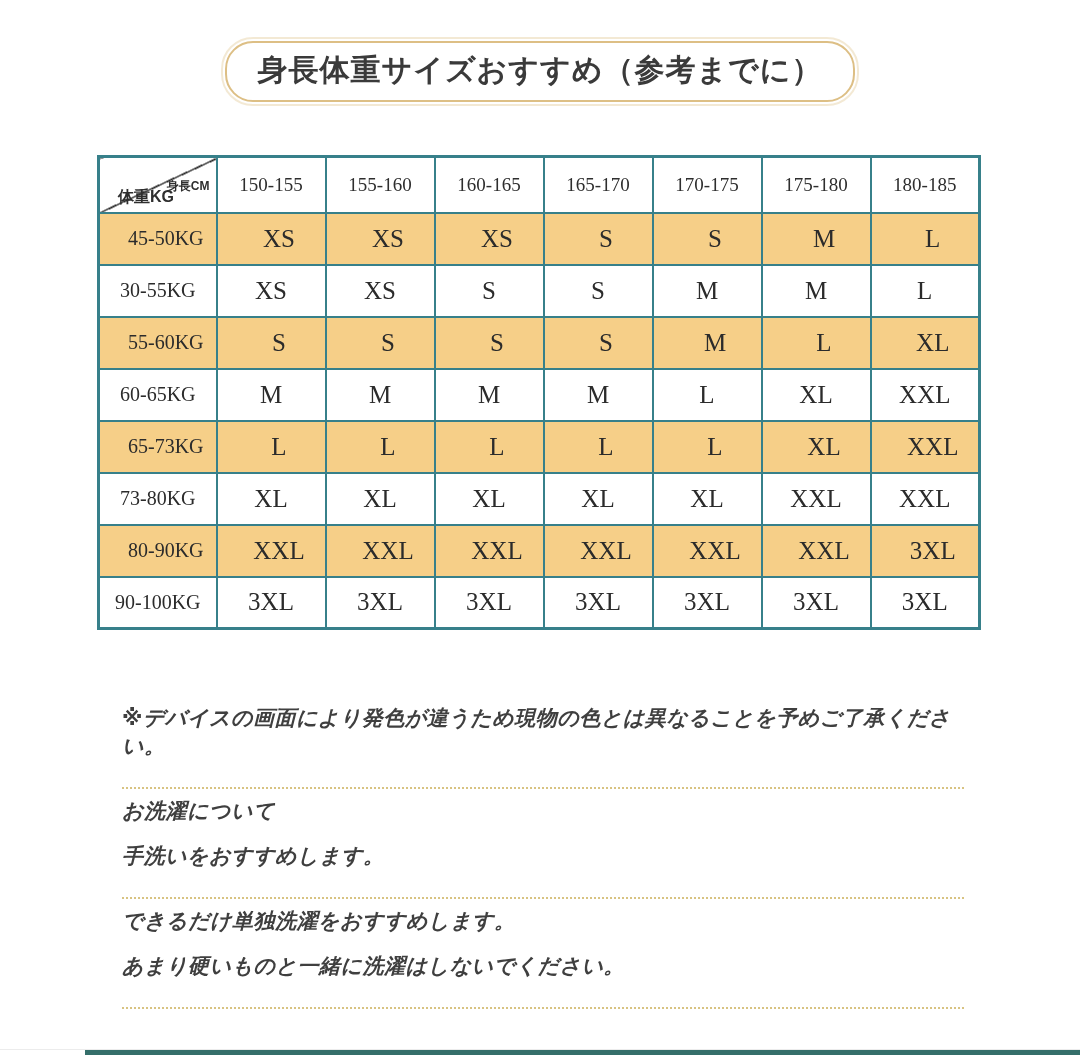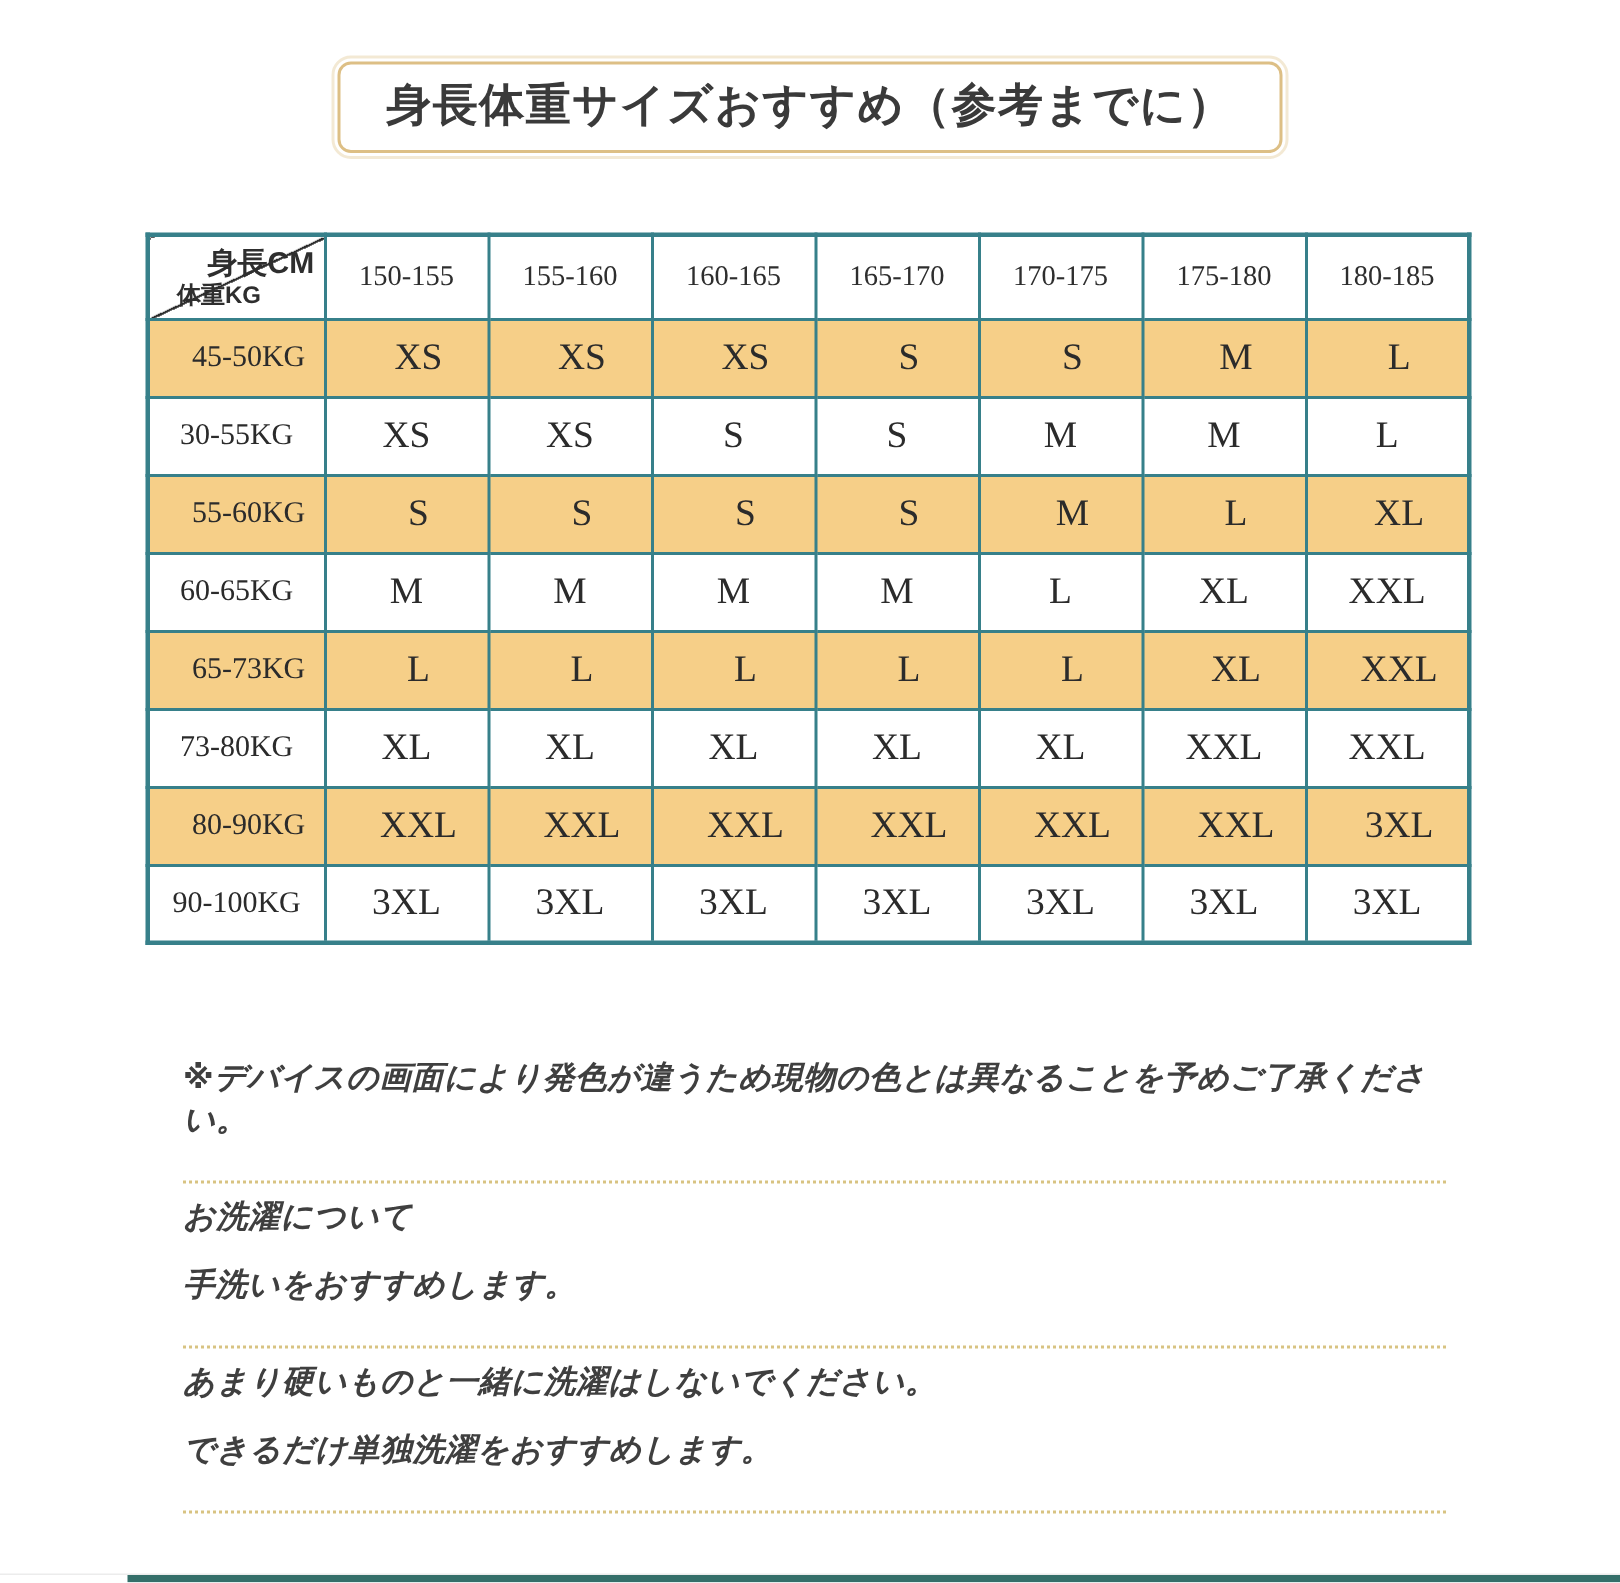--- a/index.html
+++ b/index.html
@@ -13,21 +13,21 @@
     font-family:"Liberation Sans","DejaVu Sans",sans-serif;
     color:#3c3c3c;
   }
 
   
   .title-wrap { text-align:center; padding-top:41px; }
   .title-pill {
     display:inline-block;
     padding:7px 30px 9px 30px;
     border:2px solid #ddbf85;
-    border-radius:9px;
+    border-radius:28px;
     outline:2px solid rgba(221,191,133,0.35);
     outline-offset:2px;
     font-size:30px;
     font-weight:bold;
     letter-spacing:1px;
     color:#3a3a3a;
   }
 
   
   table.size-table {
@@ -49,21 +49,21 @@
   .size-table td.weight { font-size:20px; }
   .size-table tr.hl td { background:#f6cf88;padding-left:16px; }
 
   
   th.corner {
     position:relative;
     background-image:linear-gradient(to bottom right,
       transparent 49.3%, #2b2b2b 49.3%, #2b2b2b 50.9%, transparent 50.9%);
     font-family:"Liberation Sans","DejaVu Sans",sans-serif;
   }
-  th.corner .c-top  { position:absolute; top:4px;  right:6px;  font-size:20px; font-weight:bold; color:#2e2e2e; }
+  th.corner .c-top  { position:absolute; top:20px;  right:6px;  font-size:12px; font-weight:bold; color:#2e2e2e; }
   th.corner .c-bot  { position:absolute; bottom:4px; left:18px; font-size:16px; font-weight:bold; color:#2e2e2e; }
 
   
   .notes { margin:74px 0 0 122px; width:845px; }
   .note-line { font-size:21px; font-weight:bold; color:#3f3f3f; letter-spacing:0.5px;font-style:italic; }
   .divider { border:none; border-top:2px dotted #d8c382; width:842px; margin:27px 0 0 0; }
   .block { margin-top:8px; }
   .block .note-line + .note-line { margin-top:17px; }
 
   
@@ -193,22 +193,22 @@
     <p class="note-line">※デバイスの画面により発色が違うため現物の色とは異なることを予めご了承ください。</p>
     <hr class="divider">
 
     <div class="block">
       <p class="note-line">お洗濯について</p>
       <p class="note-line">手洗いをおすすめします。</p>
     </div>
     <hr class="divider">
 
     <div class="block">
+      <p class="note-line">できるだけ単独洗濯をおすすめします。</p>
       <p class="note-line">あまり硬いものと一緒に洗濯はしないでください。</p>
-      <p class="note-line">できるだけ単独洗濯をおすすめします。</p>
     </div>
     <hr class="divider">
   </div>
 
   <div class="bottom-hairline"></div>
   <div class="bottom-bar"></div>
 
 </div>
 
 </body></html>

